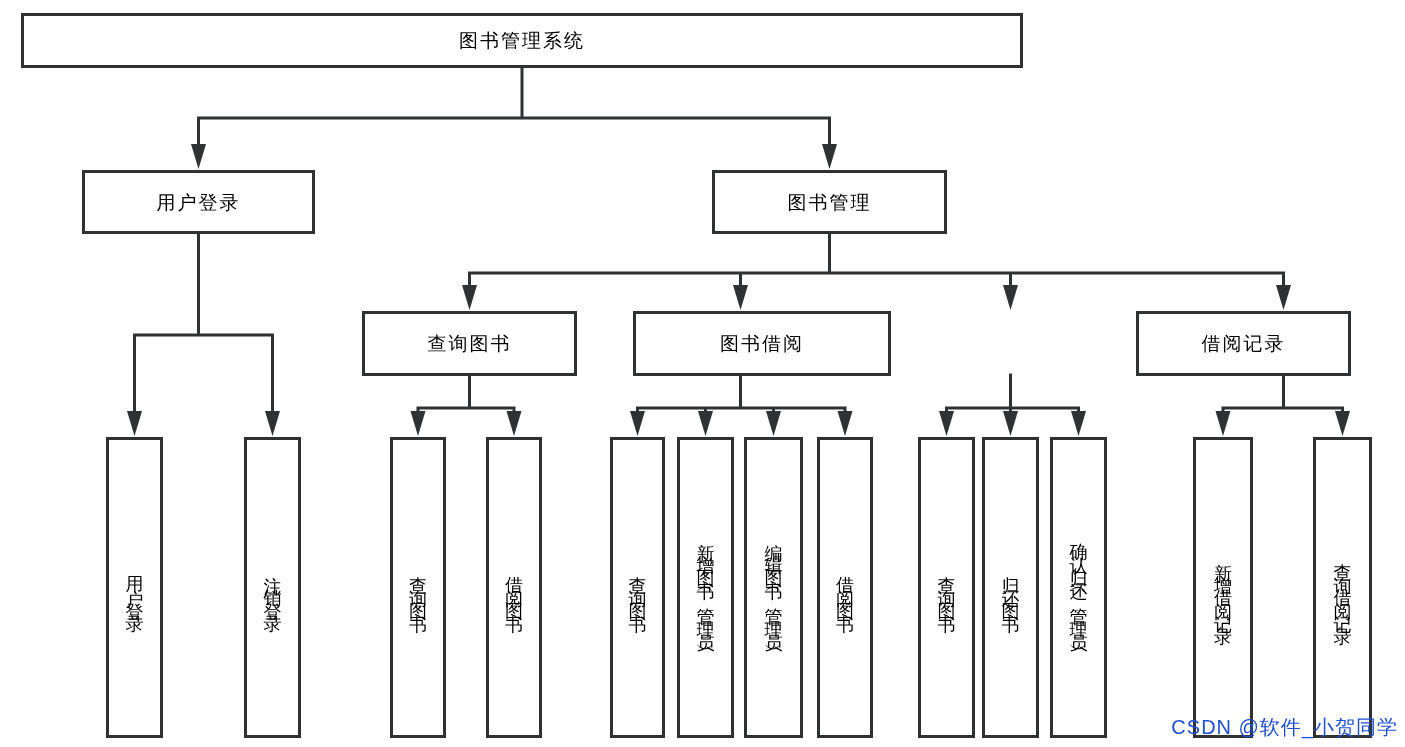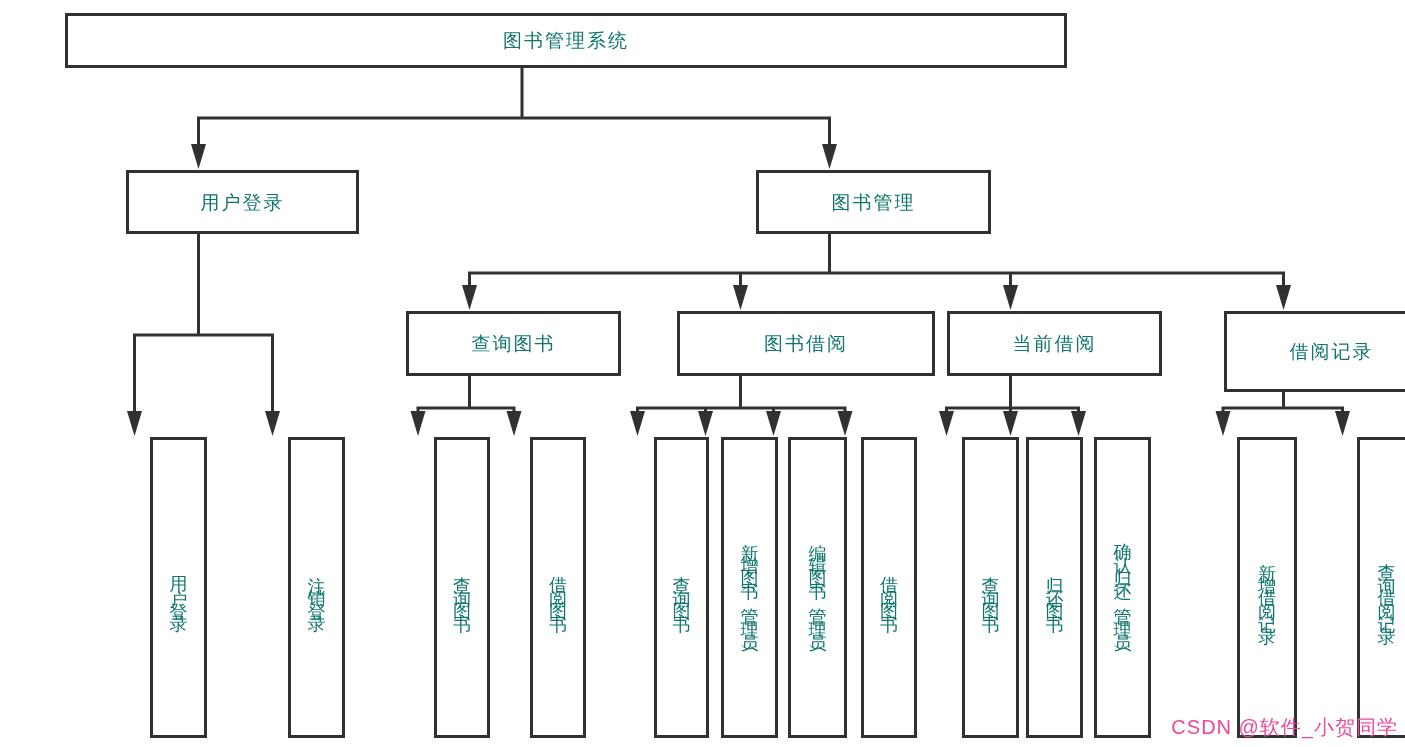--- a/index.html
+++ b/index.html
@@ -15,46 +15,45 @@
     position: absolute;
     left: 0; top: 0;
     width: 1405px; height: 747px;
     pointer-events: none;
   }
   .node {
     position: absolute;
     box-sizing: border-box;
     background: #ffffff;
     border: 3px solid #2f3133;
-    color: #0f766e;
+    color: #000000;
     display: flex;
     align-items: center;
     justify-content: center;
     text-align: center;
-    margin-left: 44px;
   }
   .hbox {
     font-size: 19px;
     letter-spacing: 2px;
     line-height: 1;
   }
   .vbox {
     font-size: 18px;
     writing-mode: vertical-rl;
     text-orientation: mixed;
     letter-spacing: 13px;
     line-height: 1;
   }
   .watermark {
     position: absolute;
     right: 7px;
     bottom: 6px;
     font-size: 20px;
     letter-spacing: 1px;
-    color: #ec4899;
+    color: #1d4ed8;
     z-index: 5;
   }
 </style>
 </head>
 <body>
 
 <div id="canvas">
 
   <svg id="connectors" viewBox="0 0 1405 747" xmlns="http://www.w3.org/2000/svg">
 
@@ -90,22 +89,21 @@
     </g>
   </svg>
 
   <div class="node hbox" style="left:21px; top:13px; width:1002px; height:55px;">图书管理系统</div>
 
   <div class="node hbox" style="left:82px; top:170px; width:233px; height:64px;">用户登录</div>
   <div class="node hbox" style="left:712px; top:170px; width:235px; height:64px;">图书管理</div>
 
   <div class="node hbox" style="left:362px; top:311px; width:215px; height:65px;">查询图书</div>
   <div class="node hbox" style="left:633px; top:311px; width:258px; height:65px;">图书借阅</div>
-  <div class="node hbox" style="left:903px; top:311px; width:215px; height:65px;">当前借阅</div>
-  <div class="node hbox" style="left:1180px; top:311px; width:215px; height:81px;">借阅记录</div>
+  <div class="node hbox" style="left:1136px; top:311px; width:215px; height:65px;">借阅记录</div>
 
   <div class="node vbox" style="left:106px; top:437px; width:57px; height:301px;">用户登录</div>
   <div class="node vbox" style="left:244px; top:437px; width:57px; height:301px;">注销登录</div>
 
   <div class="node vbox" style="left:390px; top:437px; width:56px; height:301px;">查询图书</div>
   <div class="node vbox" style="left:486px; top:437px; width:56px; height:301px;">借阅图书</div>
 
   <div class="node vbox" style="left:610px; top:437px; width:55px; height:301px;">查询图书</div>
   <div class="node vbox" style="left:677px; top:437px; width:57px; height:301px;">新增图书（管理员）</div>
   <div class="node vbox" style="left:744px; top:437px; width:59px; height:301px;">编辑图书（管理员）</div>

